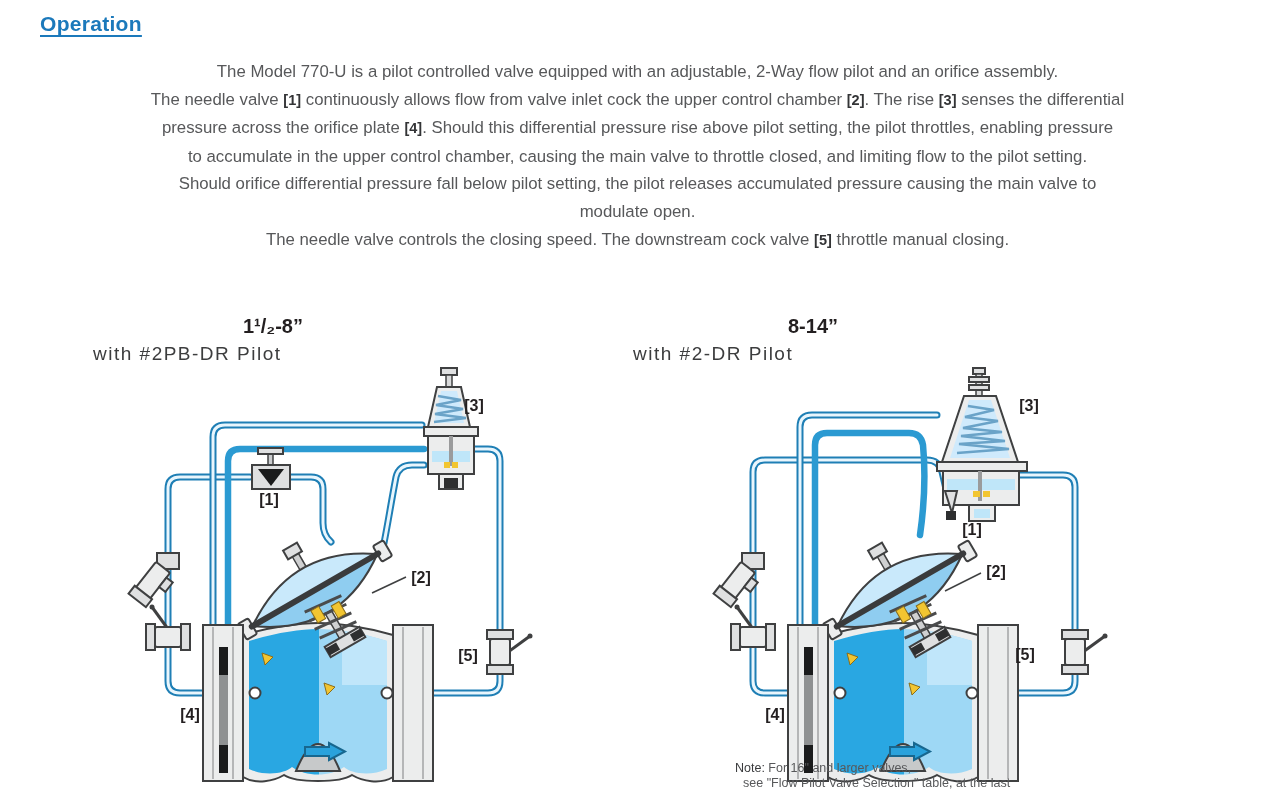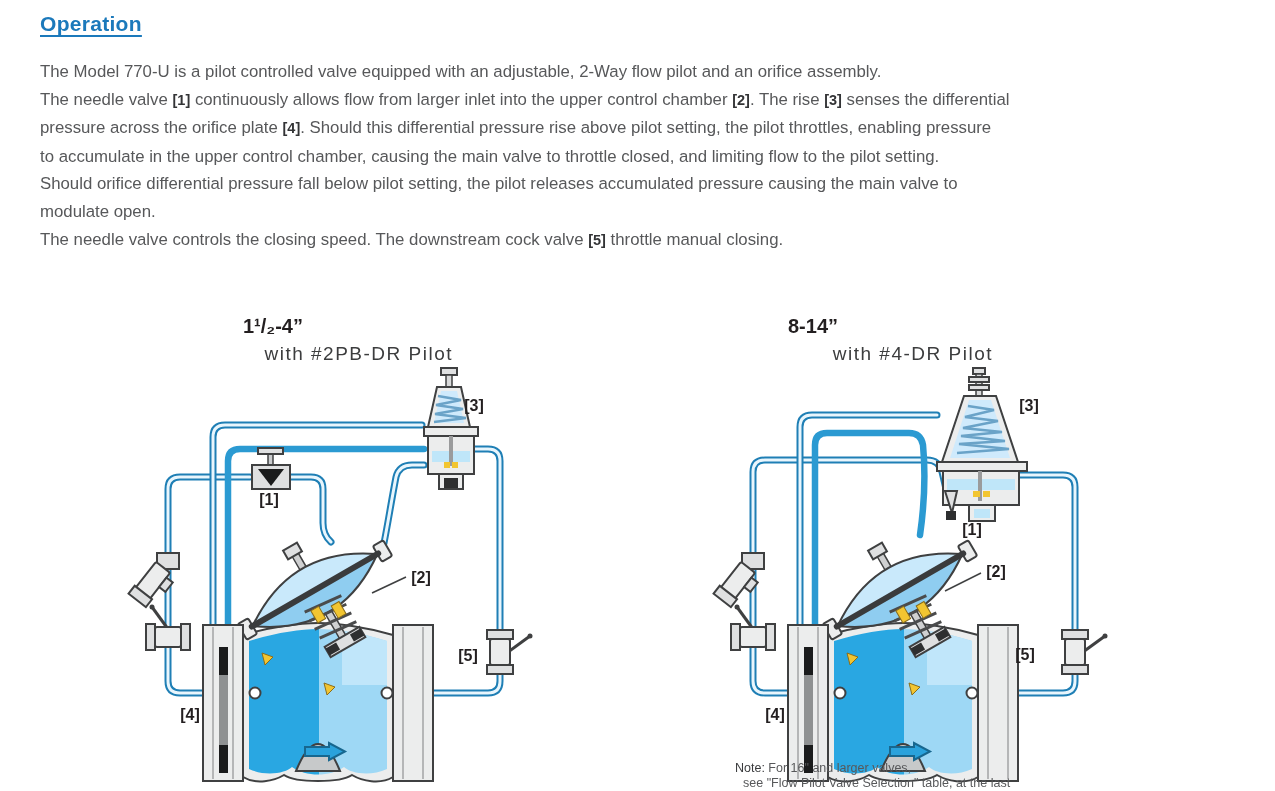--- a/index.html
+++ b/index.html
@@ -13,24 +13,25 @@
   #heading{
     left:40px;top:12px;
     font-size:21px;font-weight:bold;color:#1b79bb;
     text-decoration:underline;text-decoration-thickness:2px;text-underline-offset:4px;
     letter-spacing:.3px;
   }
   #paragraph{
     left:40px;top:58px;width:1195px;
     font-size:16.8px;line-height:27.6px;color:#57585a;
     white-space:pre-wrap;
+    text-align:center;
   }
   #paragraph .ref{font-weight:bold;color:#333436;font-size:14.5px;}
   .dtitle1{font-size:20px;font-weight:bold;color:#231f20;text-align:center;width:360px;}
-  .dtitle2{font-size:19px;color:#3c3d3e;text-align:right;width:360px;letter-spacing:1.5px;}
+  .dtitle2{font-size:19px;color:#3c3d3e;text-align:left;width:360px;letter-spacing:1.5px;}
   #left-title1,#right-title1{top:315px;}
   #left-title2,#right-title2{top:343px;}
   #left-title1,#left-title2{left:93px;}
   #right-title1,#right-title2{left:633px;}
   #note{
     left:735px;top:761px;width:300px;
     font-size:12.5px;line-height:15px;color:#57585a;
   }
   #note .note-prefix{font-weight:normal;color:#3a3b3d;}
   #note .note-l2{padding-left:8px;}
@@ -42,31 +43,31 @@
   .metal2{fill:#dfe0e1;stroke:#3f4041;stroke-width:2;}
   .lbl{font-family:"Liberation Sans",sans-serif;font-size:16px;font-weight:bold;fill:#231f20;}
   .leader{stroke:#3f4041;stroke-width:1.5;}
 </style>
 </head>
 <body>
 
 <div id="heading" class="abs">Operation</div>
 
 <div id="paragraph" class="abs"><span>The Model 770-U is a pilot controlled valve equipped with an adjustable, 2-Way flow pilot and an orifice assembly.
-The needle valve </span><span class="ref">[1]</span><span> continuously allows flow from larger inlet into the upper control chamber </span><span class="ref">[2]</span><span>. The rise </span><span class="ref">[3]</span><span> senses the differential
+The needle valve </span><span class="ref">[1]</span><span> continuously allows flow from valve inlet cock the upper control chamber </span><span class="ref">[2]</span><span>. The rise </span><span class="ref">[3]</span><span> senses the differential
 pressure across the orifice plate </span><span class="ref">[4]</span><span>. Should this differential pressure rise above pilot setting, the pilot throttles, enabling pressure
 to accumulate in the upper control chamber, causing the main valve to throttle closed, and limiting flow to the pilot setting.
 Should orifice differential pressure fall below pilot setting, the pilot releases accumulated pressure causing the main valve to
 modulate open.
 The needle valve controls the closing speed. The downstream cock valve </span><span class="ref">[5]</span><span> throttle manual closing.</span></div>
 
-<div id="left-title1" class="abs dtitle1">1¹/₂-4”</div>
+<div id="left-title1" class="abs dtitle1">1¹/₂-8”</div>
 <div id="left-title2" class="abs dtitle2">with #2PB-DR Pilot</div>
 <div id="right-title1" class="abs dtitle1">8-14”</div>
-<div id="right-title2" class="abs dtitle2">with #4-DR Pilot</div>
+<div id="right-title2" class="abs dtitle2">with #2-DR Pilot</div>
 
 <svg style="left:100px;top:365px;" width="450" height="430" viewBox="0 0 450 430">
 
   <g>
     <path class="tA" d="M147 328 H80 Q68 328 68 316 V124 Q68 112 80 112 H150"></path>
     <path class="tB" d="M147 328 H80 Q68 328 68 316 V124 Q68 112 80 112 H150"></path>
     <path class="tA" d="M190 112 H211 Q223 112 223 124 V158 Q223 170 231 177"></path>
     <path class="tB" d="M190 112 H211 Q223 112 223 124 V158 Q223 170 231 177"></path>
     <path class="tA" d="M113 262 V72 Q113 60 125 60 H322"></path>
     <path class="tB" d="M113 262 V72 Q113 60 125 60 H322"></path>

